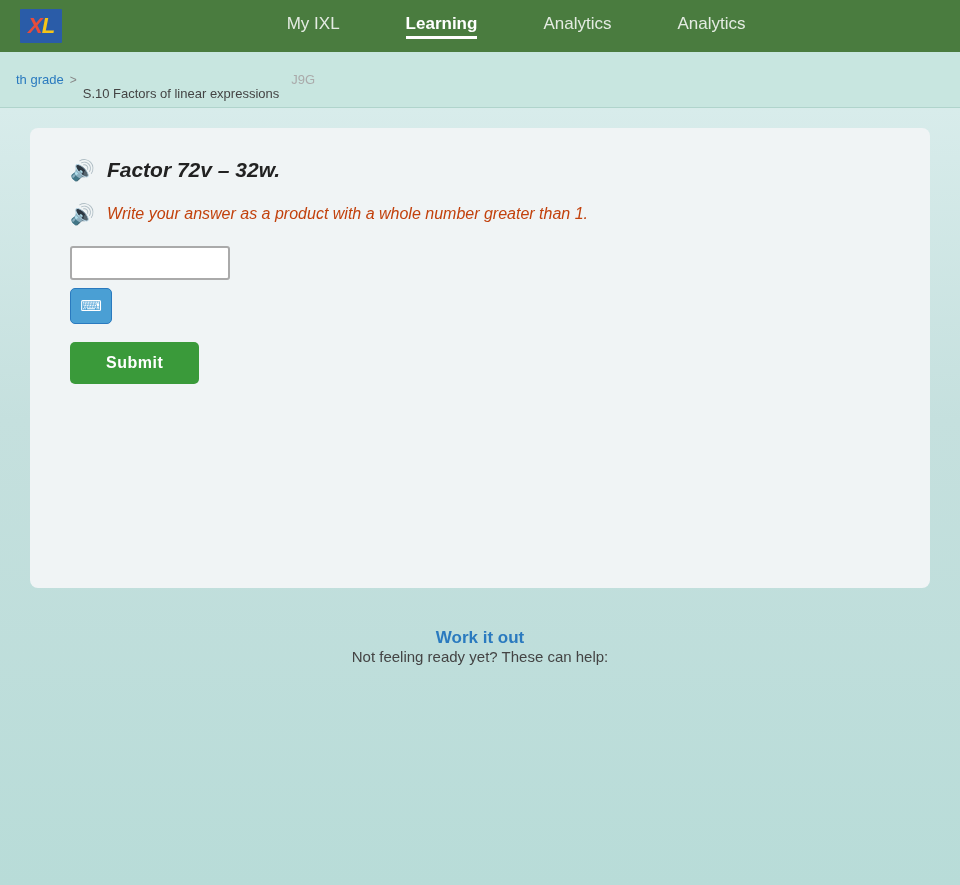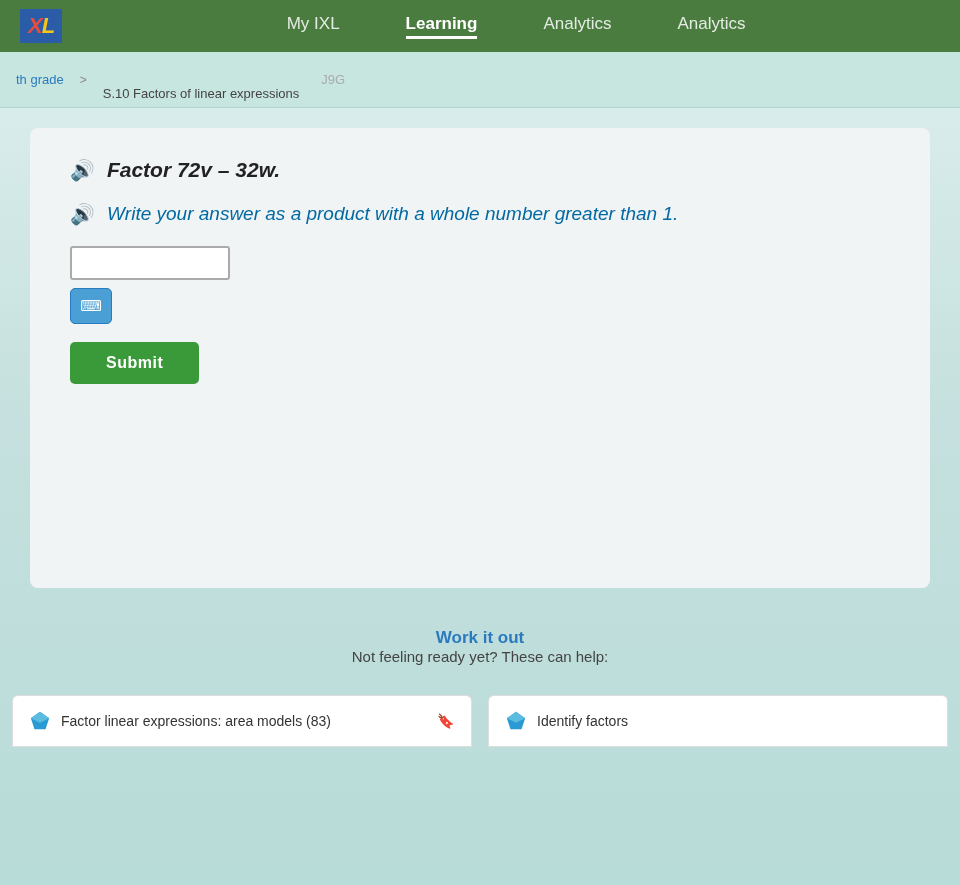--- a/index.html
+++ b/index.html
@@ -47,21 +47,21 @@
     }
 
     
     .breadcrumb {
       background: #c8e6e0;
       padding: 6px 16px;
       font-size: 13px;
       color: #555;
       display: flex;
       align-items: center;
-      gap: 16px;
+      gap: 6px;
       border-bottom: 1px solid #b0d4cc;
     }
     .breadcrumb-link {
       color: #2a7abf;
       cursor: pointer;
       text-decoration: none;
     }
     .breadcrumb-separator { color: #888; font-size: 12px; }
     .breadcrumb-current { color: #444; margin-top: 28px; }
     .breadcrumb-code { color: #aaa; margin-left: 6px; }
@@ -96,22 +96,22 @@
       cursor: pointer;
       flex-shrink: 0;
     }
     .question-text {
       font-size: 21px;
       font-weight: 700;
       color: #222;
       font-style: italic;
     }
     .instruction-text {
-      font-size: 19px;
-      color: #0369a1;
+      font-size: 16px;
+      color: #c2410c;
       font-style: italic;
     }
 
     
     .answer-area {
       margin-top: 10px;
       display: flex;
       flex-direction: column;
       gap: 8px;
     }
@@ -237,34 +237,14 @@
     
     <button class="submit-btn">Submit</button>
 
   </div>
 
   <div style="text-align:center; padding: 40px 0 20px 0; position: relative; z-index: 1;">
     <div class="work-it-out-title">Work it out</div>
     <div class="work-it-out-subtitle">Not feeling ready yet? These can help:</div>
   </div>
 
-  <div style="display:flex; gap:8px; padding: 0 8px; position: relative; z-index: 1; margin-top: 10px;">
-
-    <div class="help-card">
-      <svg class="diamond-icon" viewBox="0 0 24 24" fill="#2a9ad4">
-        <polygon points="12,2 22,9 18,21 6,21 2,9"></polygon>
-        <polygon points="12,2 22,9 12,14 2,9" fill="#5bbce0"></polygon>
-      </svg>
-      <span>Factor linear expressions: area models (83)</span>
-      <span class="bookmark-icon">🔖</span>
-    </div>
-
-    <div class="help-card">
-      <svg class="diamond-icon" viewBox="0 0 24 24" fill="#2a9ad4">
-        <polygon points="12,2 22,9 18,21 6,21 2,9"></polygon>
-        <polygon points="12,2 22,9 12,14 2,9" fill="#5bbce0"></polygon>
-      </svg>
-      <span>Identify factors</span>
-    </div>
-
-  </div>
 
 </div>
 
 </body></html>

